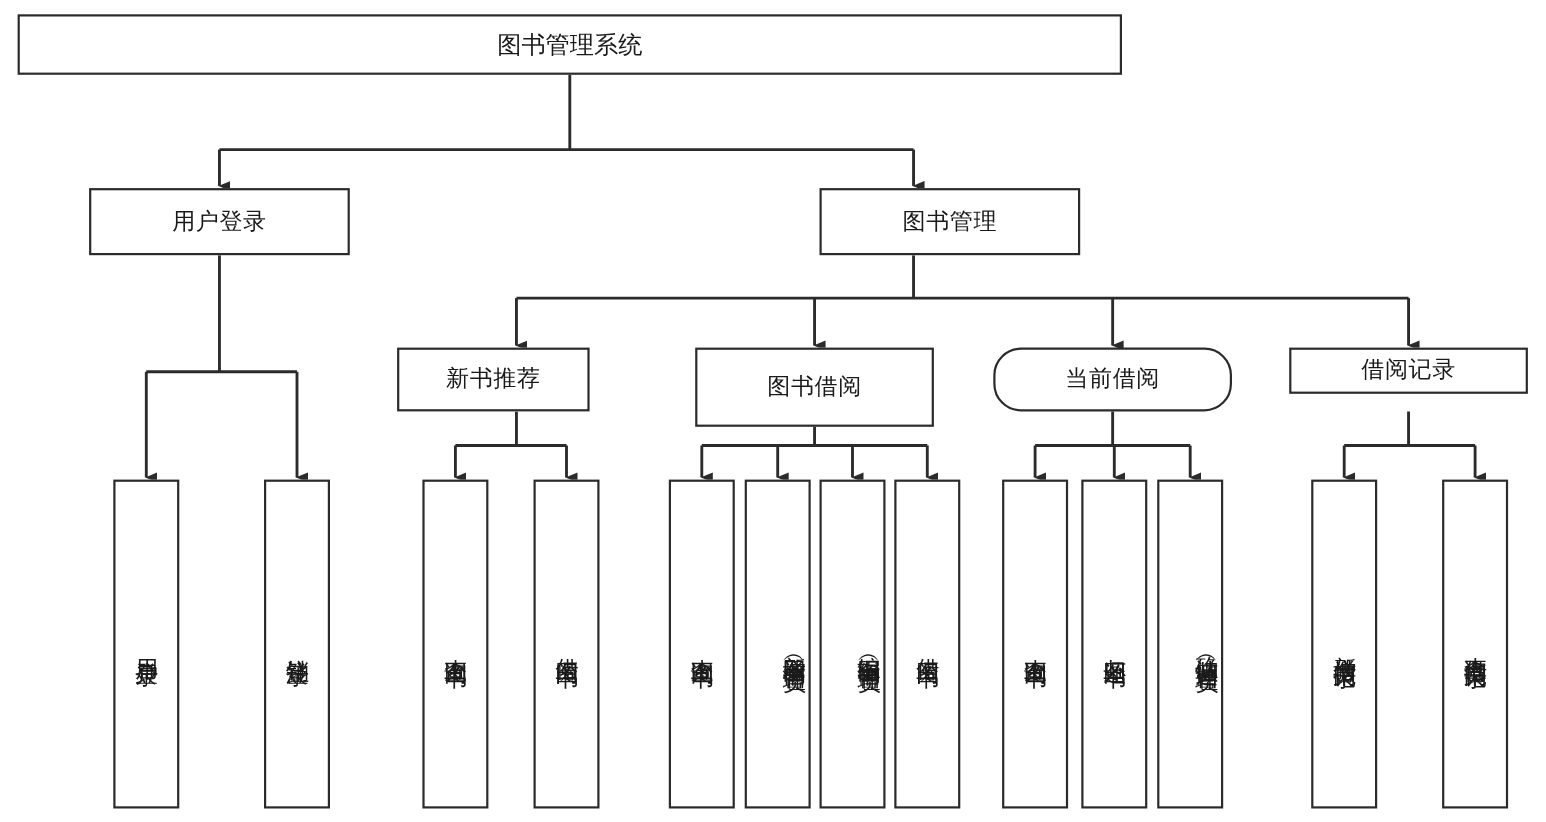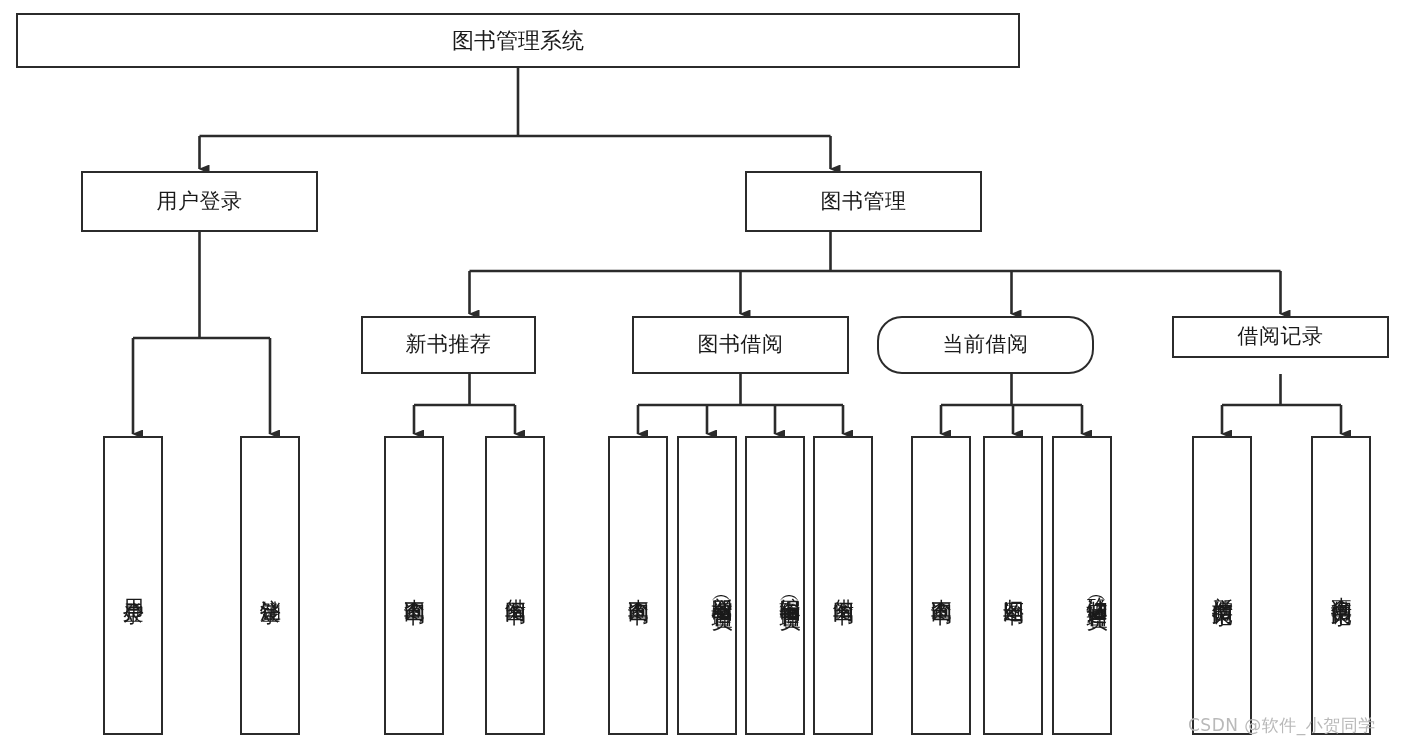--- a/index.html
+++ b/index.html
@@ -107,33 +107,32 @@
         <path d="M1222,405 L1222,434" marker-end="url(#arrowhead)"></path>
         <path d="M1341,405 L1341,434" marker-end="url(#arrowhead)"></path>
       </g>
   </svg>
 
   <div id="nodes-layer">
       <div class="node node-root" style="left: 16px; top: 13px; width: 1004px; height: 55px;">图书管理系统</div>
       <div class="node node-h" style="left: 81px; top: 171px; width: 237px; height: 61px;">用户登录</div>
       <div class="node node-h" style="left: 712px; top: 171px; width: 237px; height: 61px; margin-left: 33px;">图书管理</div>
       <div class="node node-h" style="left: 361px; top: 316px; width: 175px; height: 58px;">新书推荐</div>
-      <div class="node node-h" style="left: 632px; top: 316px; width: 217px; height: 58px;">图书借阅</div>
-      <div class="node node-h" style="left: 877px; top: 316px; width: 217px; height: 58px; border-radius: 25px;">当前借阅</div>
+      <div class="node node-h" style="left: 632px; top: 316px; width: 217px; height: 72px;">图书借阅</div>
+      <div class="node node-h" style="left: 903px; top: 316px; width: 217px; height: 58px; border-radius: 25px;">当前借阅</div>
       <div class="node node-h" style="left: 1172px; top: 316px; width: 217px; height: 42px;">借阅记录</div>
       <div class="node node-v centered" style="left: 103px; top: 436px; width: 60px; height: 299px;">用户登录</div>
       <div class="node node-v centered" style="left: 240px; top: 436px; width: 60px; height: 299px;">注销登录</div>
       <div class="node node-v centered" style="left: 384px; top: 436px; width: 60px; height: 299px;">查询图书</div>
       <div class="node node-v centered" style="left: 485px; top: 436px; width: 60px; height: 299px;">借阅图书</div>
       <div class="node node-v centered" style="left: 608px; top: 436px; width: 60px; height: 299px;">查询图书</div>
       <div class="node node-v" style="left: 677px; top: 436px; width: 60px; height: 299px;">新增图书（管理员）</div>
       <div class="node node-v" style="left: 745px; top: 436px; width: 60px; height: 299px;">编辑图书（管理员）</div>
       <div class="node node-v centered" style="left: 813px; top: 436px; width: 60px; height: 299px;">借阅图书</div>
       <div class="node node-v centered" style="left: 911px; top: 436px; width: 60px; height: 299px;">查询图书</div>
       <div class="node node-v centered" style="left: 983px; top: 436px; width: 60px; height: 299px;">归还图书</div>
       <div class="node node-v" style="left: 1052px; top: 436px; width: 60px; height: 299px;">确认归还（管理员）</div>
       <div class="node node-v centered" style="left: 1192px; top: 436px; width: 60px; height: 299px;">新增借阅记录</div>
       <div class="node node-v centered" style="left: 1311px; top: 436px; width: 60px; height: 299px;">查询借阅记录</div>
     </div>
 
-  <div class="watermark" style="left: 1188px; top: 714px;">CSDN @软件_小贺同学</div>
 
 </div>
 
 </body></html>

